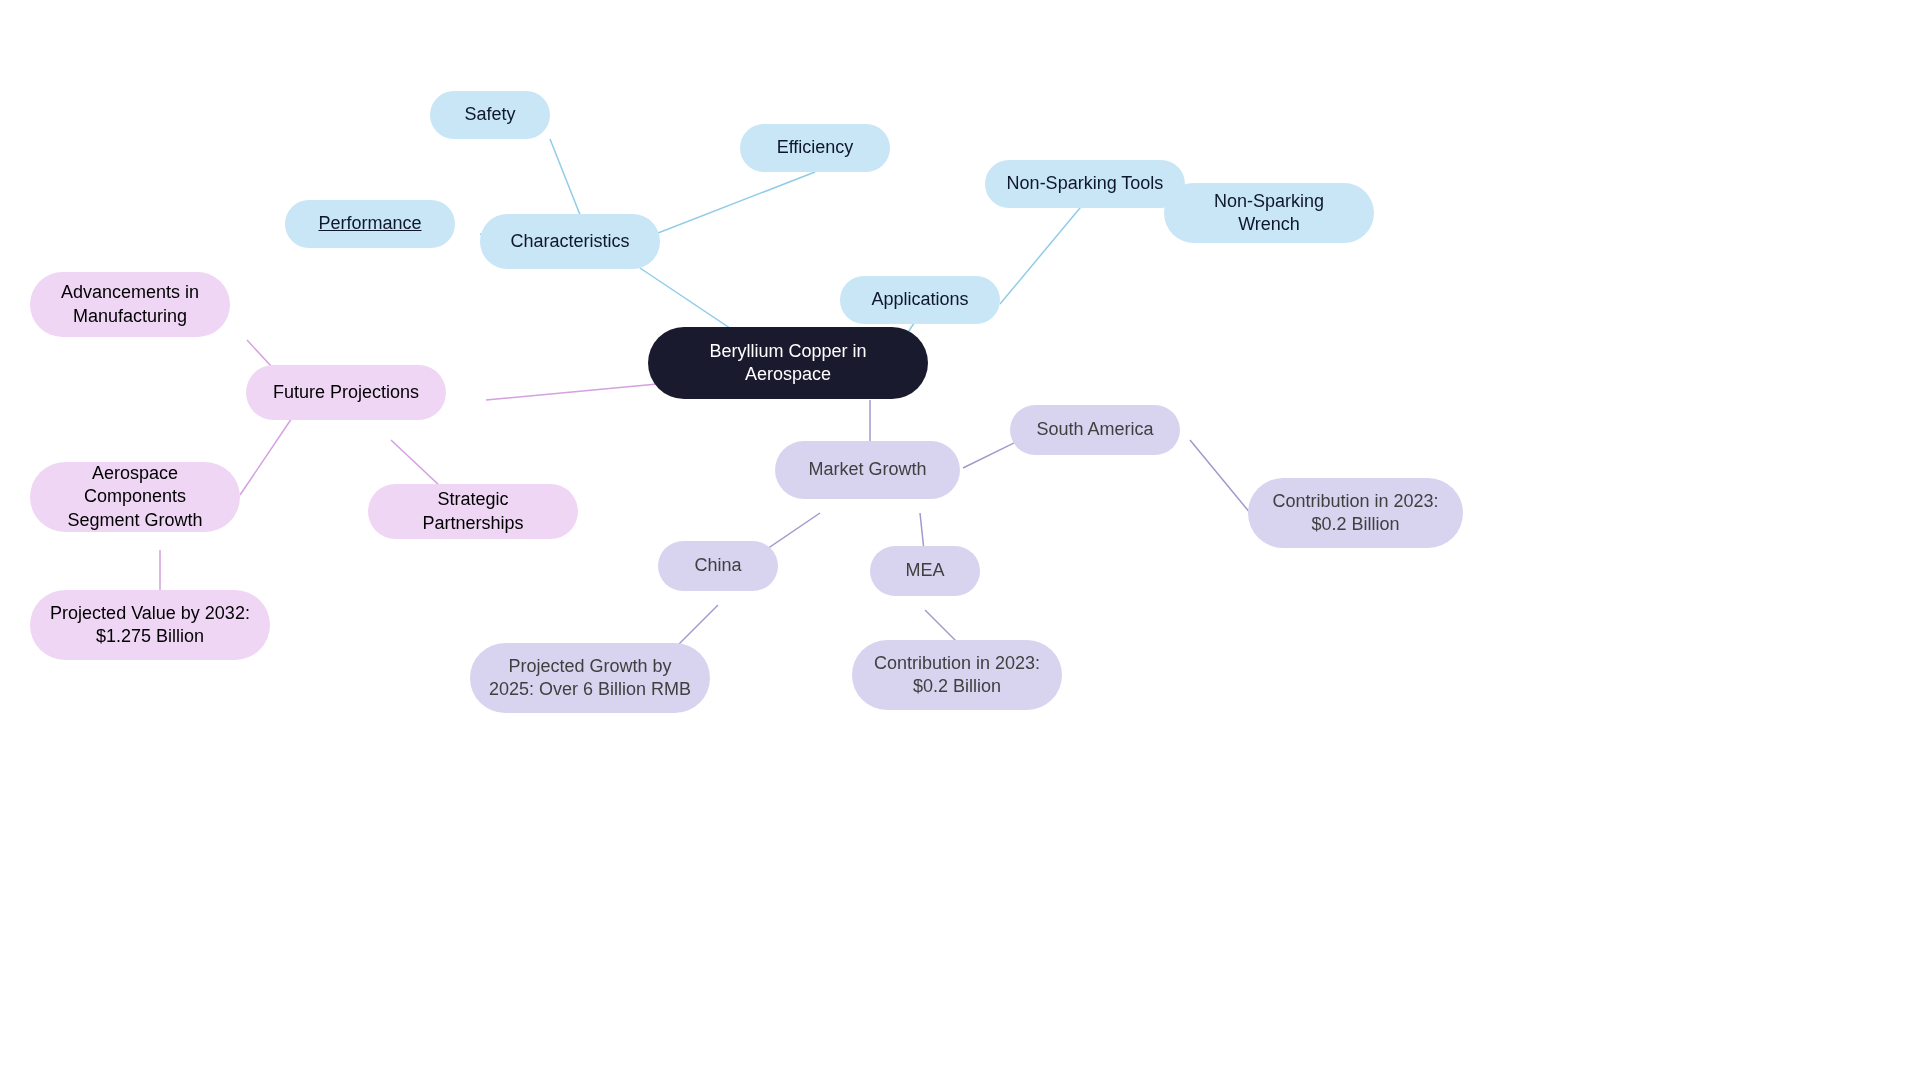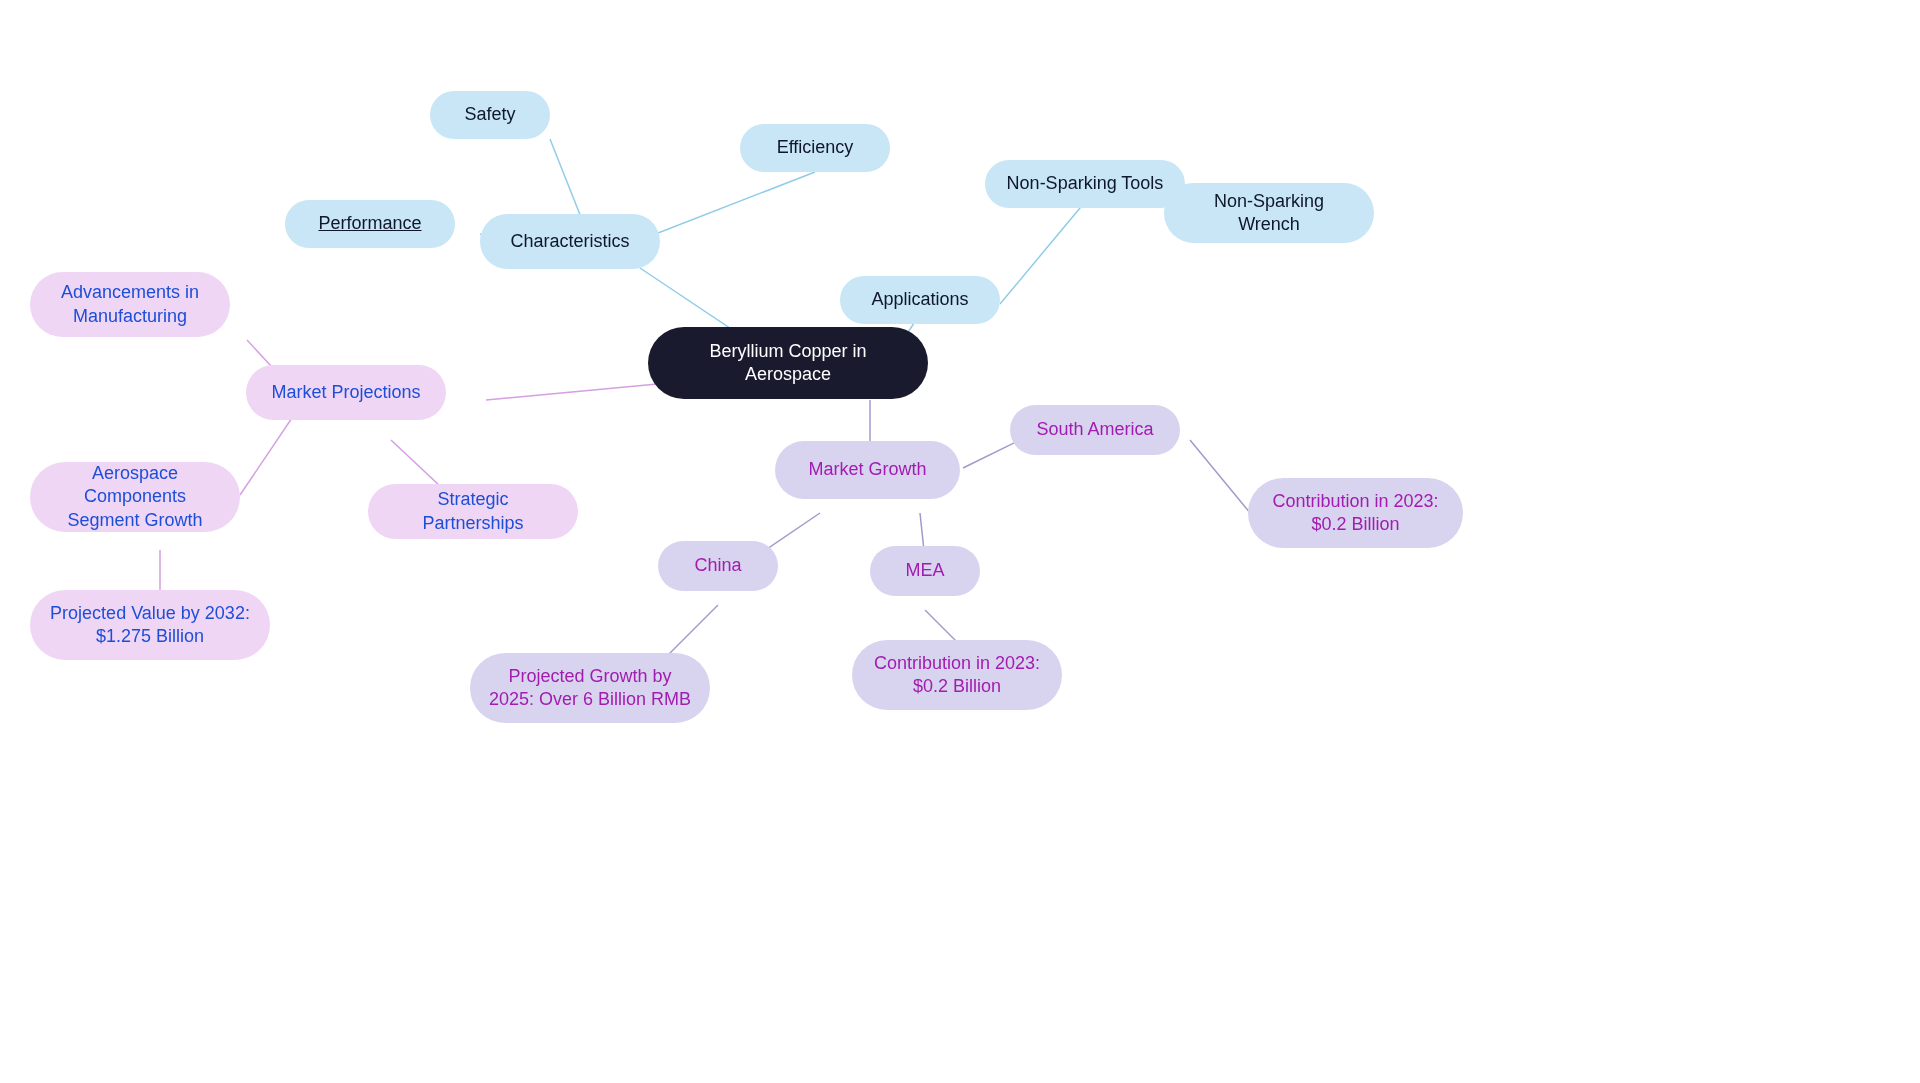--- a/index.html
+++ b/index.html
@@ -46,26 +46,26 @@
     }
     
     .node-blue {
       background: #c8e6f5;
       color: #0f172a;
       border: none;
     }
     
     .node-pink {
       background: #f0d6f5;
-      color: #1d4ed8;
+      color: #000000;
     }
     
     .node-lavender {
       background: #d8d4f0;
-      color: #a21caf;
+      color: #404040;
     }
   </style>
 </head>
 <body>
 
 <svg id="connections">
 
   <line x1="788" y1="367" x2="640" y2="268" stroke="#90cce8" stroke-width="1.5"></line>
 
   <line x1="590" y1="240" x2="550" y2="139" stroke="#90cce8" stroke-width="1.5"></line>
@@ -131,21 +131,21 @@
 
 <div class="node node-blue" style="left:985px; top:160px; width:200px; height:48px;">
   <span class="node-text">Non-Sparking Tools</span>
 </div>
 
 <div class="node node-blue" style="left:1164px; top:183px; width:210px; height:60px;">
   <span class="node-text">Non-Sparking Wrench</span>
 </div>
 
 <div class="node node-pink" style="left:246px; top:365px; width:200px; height:55px;">
-  <span class="node-text">Market Projections</span>
+  <span class="node-text">Future Projections</span>
 </div>
 
 <div class="node node-pink" style="left:30px; top:272px; width:200px; height:65px;">
   <span class="node-text">Advancements in Manufacturing</span>
 </div>
 
 <div class="node node-pink" style="left:368px; top:484px; width:210px; height:55px;">
   <span class="node-text">Strategic Partnerships</span>
 </div>
 
@@ -170,19 +170,19 @@
 </div>
 
 <div class="node node-lavender" style="left:658px; top:541px; width:120px; height:50px;">
   <span class="node-text">China</span>
 </div>
 
 <div class="node node-lavender" style="left:870px; top:546px; width:110px; height:50px;">
   <span class="node-text">MEA</span>
 </div>
 
-<div class="node node-lavender" style="left:470px; top:643px; width:240px; height:70px;margin-top:10px;">
+<div class="node node-lavender" style="left:470px; top:643px; width:240px; height:70px;">
   <span class="node-text">Projected Growth by 2025: Over 6 Billion RMB</span>
 </div>
 
 <div class="node node-lavender" style="left:852px; top:640px; width:210px; height:70px;">
   <span class="node-text">Contribution in 2023: $0.2 Billion</span>
 </div>
 
 </body></html>

